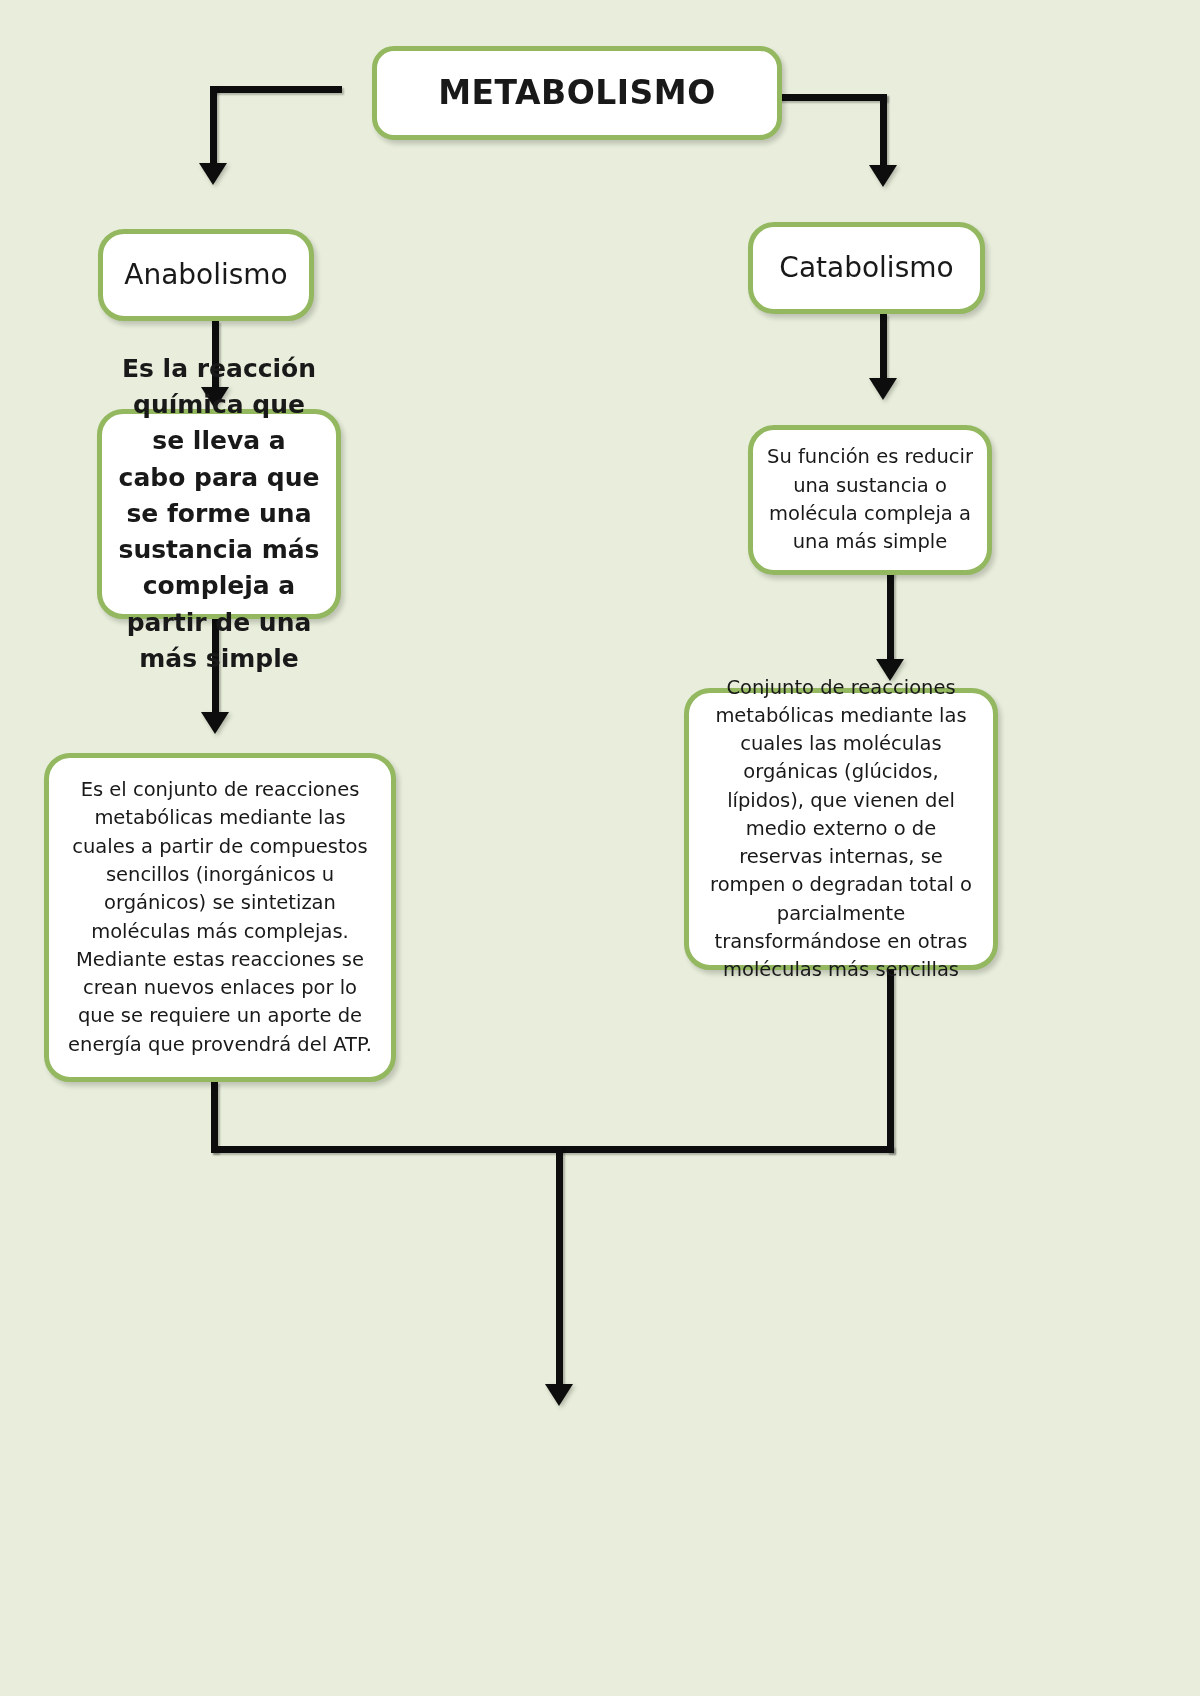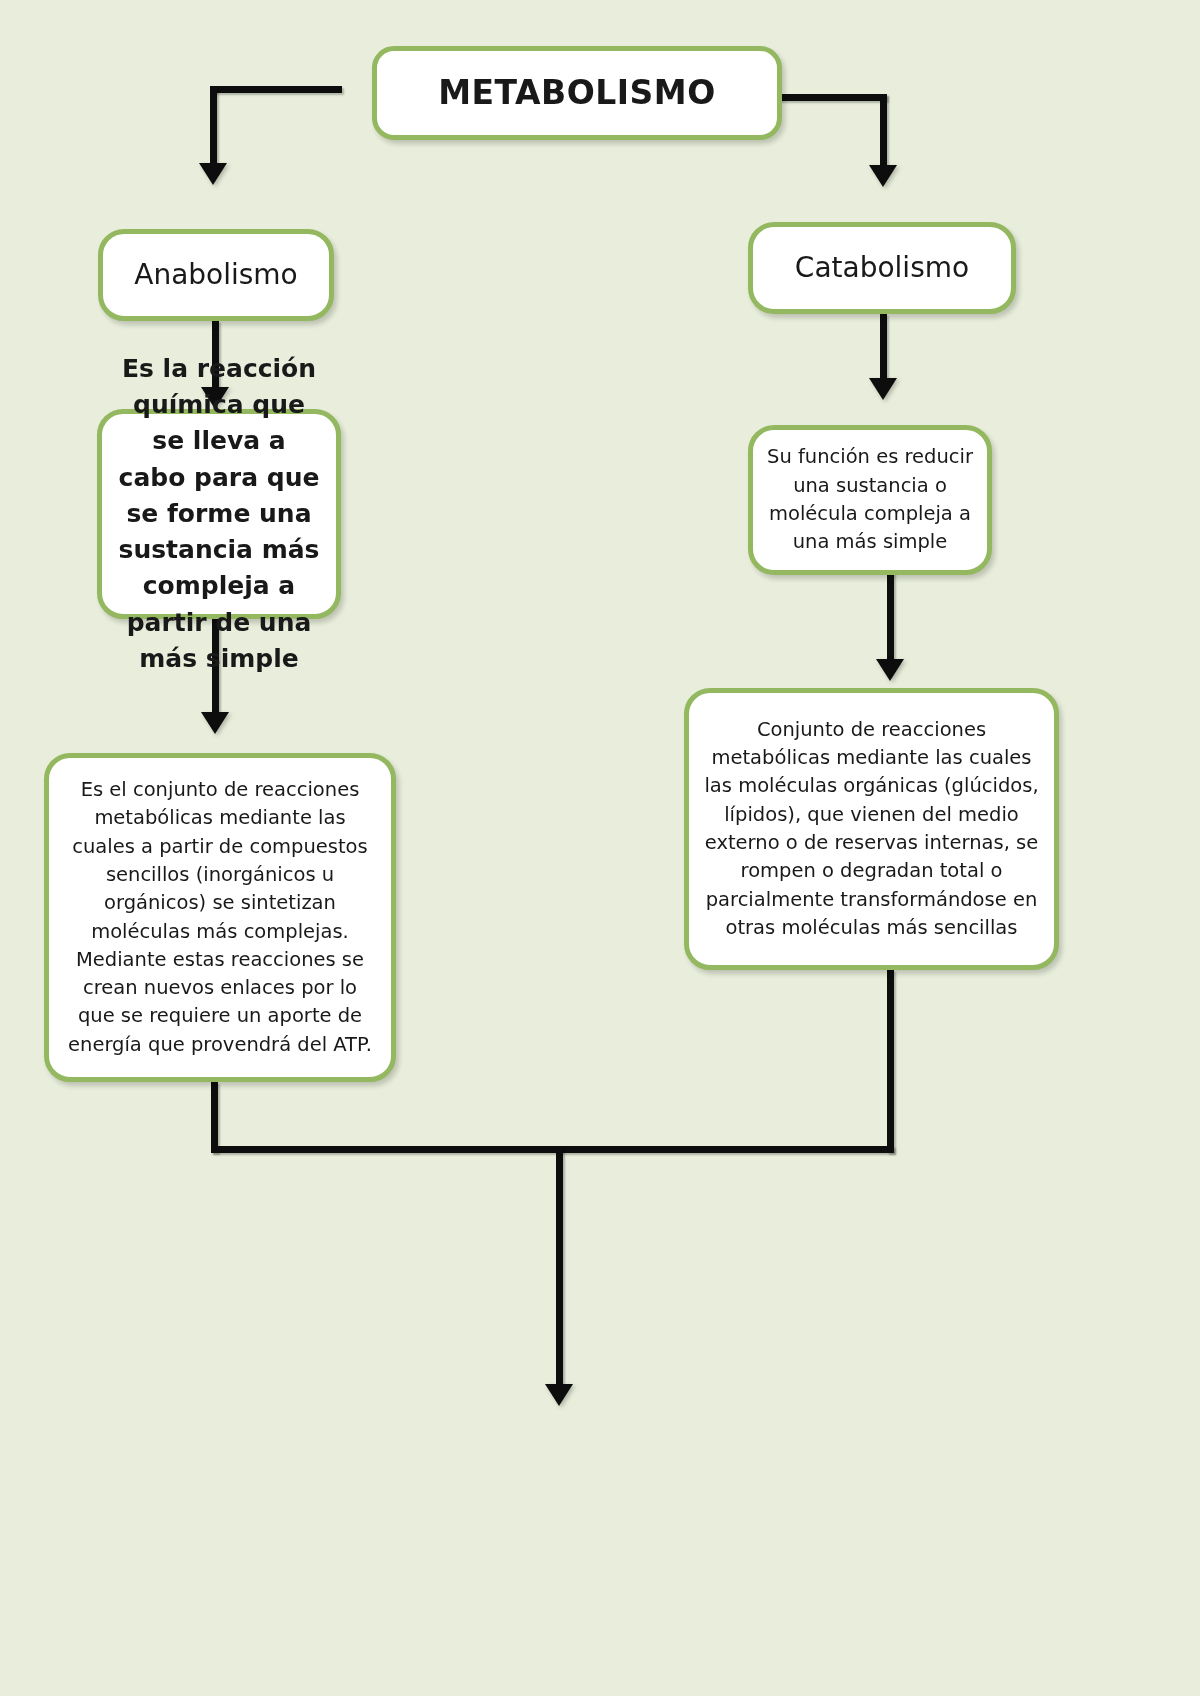--- a/index.html
+++ b/index.html
@@ -59,41 +59,41 @@
     left: 336px; top: 46px; width: 410px; height: 94px;
     border-radius: 22px;
     margin-left: 36px;
   }
   #node-metabolismo .txt {
     font-size: 33px;
     font-weight: bold;
     letter-spacing: 0.5px;
   }
   #node-anabolismo {
-    left: 98px; top: 229px; width: 236px; height: 92px;
+    left: 98px; top: 229px; width: 216px; height: 92px;
   }
   #node-anabolismo .txt { font-size: 28px; }
   #node-catabolismo {
-    left: 748px; top: 222px; width: 268px; height: 92px;
+    left: 748px; top: 222px; width: 237px; height: 92px;
   }
   #node-catabolismo .txt { font-size: 28px; }
   #node-anabolismo-def {
     left: 97px; top: 409px; width: 244px; height: 210px;
   }
   #node-anabolismo-def .txt { font-size: 25px; font-weight: bold; }
   #node-catabolismo-def {
     left: 748px; top: 425px; width: 244px; height: 150px;
   }
   #node-catabolismo-def .txt { font-size: 19.5px; }
   #node-anabolismo-detail {
     left: 44px; top: 753px; width: 352px; height: 329px; align-items: center;
   }
   #node-anabolismo-detail .txt { font-size: 19.5px; }
   #node-catabolismo-detail {
-    left: 684px; top: 688px; width: 375px; height: 282px;
+    left: 684px; top: 688px; width: 314px; height: 282px;
   }
   #node-catabolismo-detail .txt { font-size: 19.5px; }
 </style>
 </head>
 <body>
 
 <div id="canvas">
 
   <div class="conn-h" style="left:210px; top:86px; width:132px;"></div>
   <div class="conn-v" style="left:210px; top:86px; height:79px;"></div>

